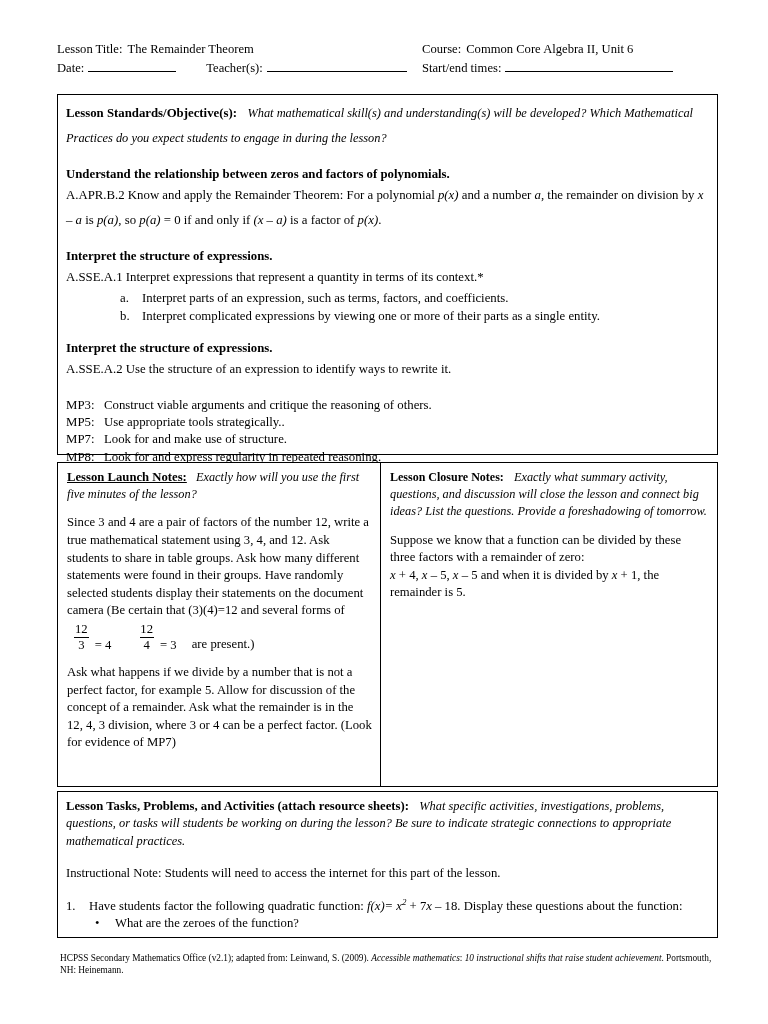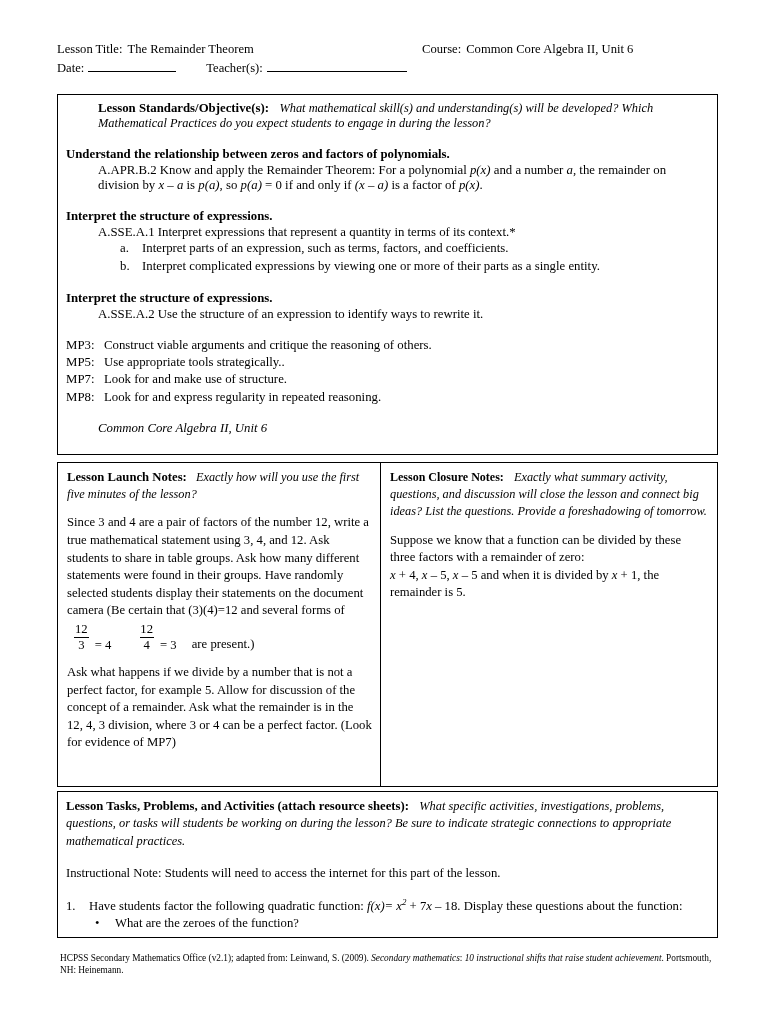--- a/index.html
+++ b/index.html
@@ -86,22 +86,21 @@
     left: 57px;
     top: 791px;
     width: 661px;
     height: 147px;
     padding: 6px 8px 0 8px;
   }
 
   
   .std-text {
     font-size: 12.8px;
-    line-height: 15px;
-    margin-left: 32px;
+    line-height: 25px;
   }
   .lbl { font-weight: bold; }
   .ital { font-style: italic; }
   .prompt {
     font-style: italic;
     font-size: 12.4px;
   }
   .blank-line { height: 15px; }
   .blank-line-sm { height: 11px; }
   .head-bold {
@@ -227,20 +226,24 @@
         <span>Common Core Algebra II, Unit 6</span>
       </div>
     </div>
     <div class="hdr-row">
       <div class="hdr-left">
         <span>Date:</span>
         <span class="fill-line line-date"></span>
         <span class="spacer-teacher"></span>
         <span>Teacher(s):</span>
         <span class="fill-line line-teacher"></span>
+      </div>
+      <div class="hdr-right">
+        <span>Start/end times:</span>
+        <span class="fill-line line-times"></span>
       </div>
     </div>
   </div>
 
   <div class="box" id="standards-box">
     <div class="std-text">
       <span class="lbl">Lesson Standards/Objective(s):</span>
       <span style="width:4px;display:inline-block;"></span>
       <span class="prompt">What mathematical skill(s) and understanding(s) will be developed? Which Mathematical Practices do you expect students to engage in during the lesson?</span>
     </div>
@@ -291,21 +294,21 @@
 
     <div class="blank-line"></div>
 
     <div class="std-text ital">Common Core Algebra II, Unit 6</div>
   </div>
 
   <div class="box" id="notes-box">
 
     <div class="notes-col" id="launch-col">
       <div class="notes-prompt">
-        <span class="lbl" style="font-style:normal;font-size:12.7px;">Lesson Launch Notes:</span>
+        <span class="lbl" style="font-style:normal;font-size:12.7px;text-decoration:underline;">Lesson Launch Notes:</span>
         <span style="width:3px;display:inline-block;"></span>
         <span>Exactly how will you use the first five minutes of the lesson?</span>
       </div>
 
       <div class="blank-line-sm"></div>
 
       <div class="notes-text">Since 3 and 4 are a pair of factors of the number 12, write a true mathematical statement using 3, 4, and 12.  Ask students to share in table groups.  Ask how many different statements were found in their groups.  Have randomly selected students display their statements on the document camera (Be certain that (3)(4)=12 and several forms of</div>
 
       <div class="frac-row">
         <span class="frac">
@@ -362,16 +365,16 @@
       <span><span>Have students factor the following quadratic function:  </span><span class="mi">f(x)=</span><span class="mi"> x</span><sup class="mi">2</sup><span> + 7</span><span class="mi">x</span><span> – 18.  Display these questions about the function:</span></span>
     </div>
 
     <div class="bullet-item">
       <span class="bul-mark">•</span>
       <span>What are the zeroes of the function?</span>
     </div>
   </div>
 
   <div class="footer">
-    <span>HCPSS Secondary Mathematics Office (v2.1); adapted from: Leinwand, S. (2009). </span><span class="ital">Secondary mathematics</span><span>: </span><span class="ital">10 instructional shifts that raise student achievement</span><span>. Portsmouth, NH: Heinemann.</span>
+    <span>HCPSS Secondary Mathematics Office (v2.1); adapted from: Leinwand, S. (2009). </span><span class="ital">Accessible mathematics</span><span>: </span><span class="ital">10 instructional shifts that raise student achievement</span><span>. Portsmouth, NH: Heinemann.</span>
   </div>
 
 </div>
 
 </body></html>

